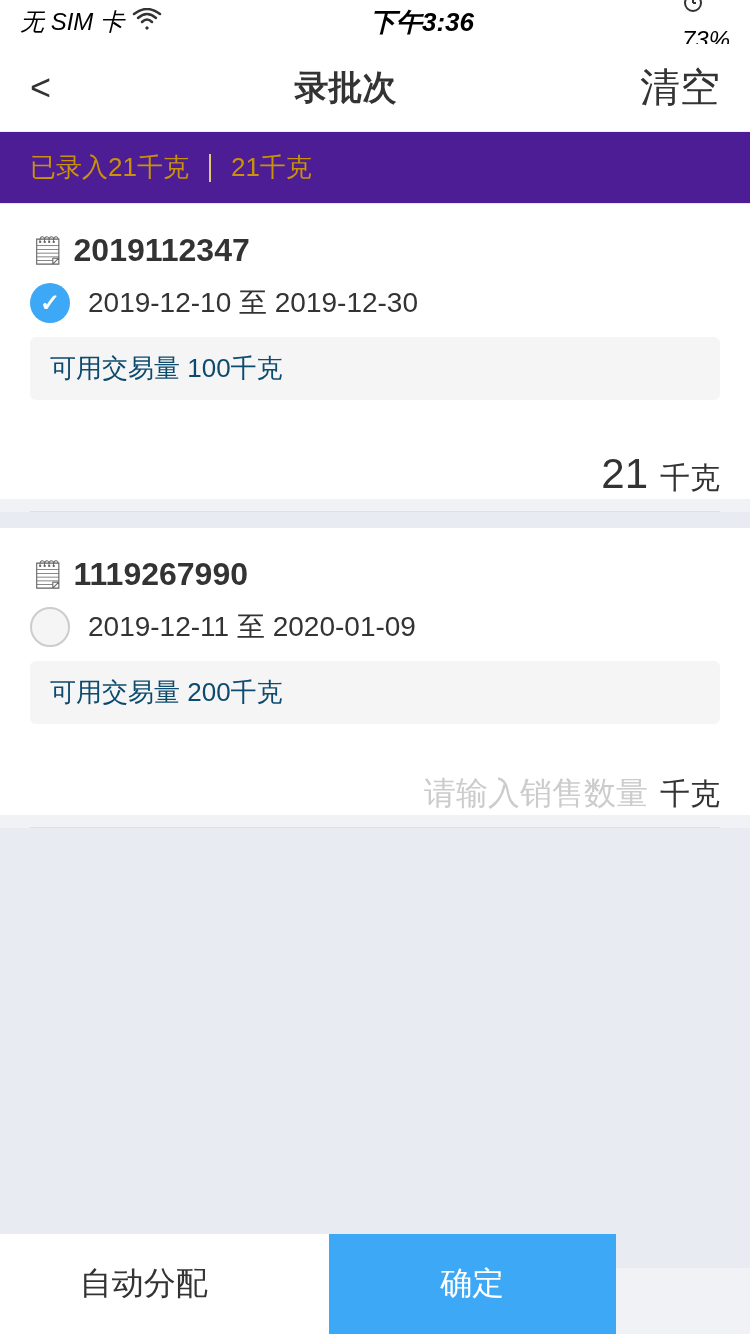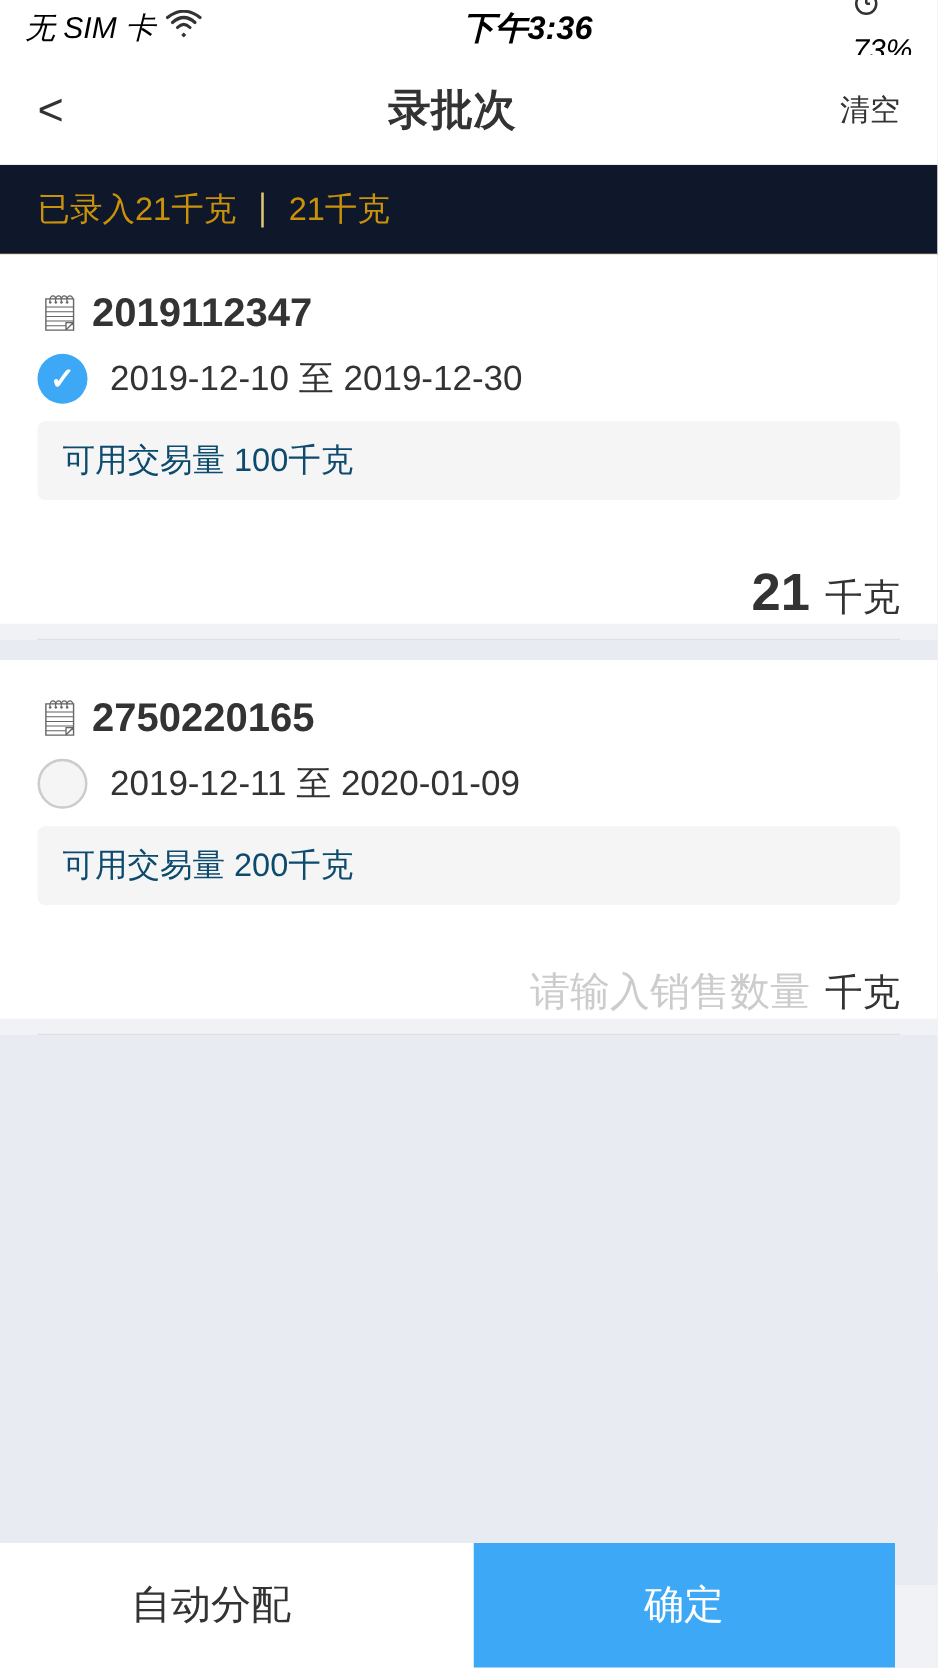--- a/index.html
+++ b/index.html
@@ -58,28 +58,28 @@
       font-size: 36px;
       color: #333;
       cursor: pointer;
     }
     .nav-title {
       font-size: 34px;
       font-weight: 600;
       color: #333;
     }
     .nav-clear {
-      font-size: 24px;
+      font-size: 40px;
       color: #333;
       cursor: pointer;
     }
 
     
     .info-banner {
-      background: #0f172a;
+      background: #4c1d95;
       padding: 18px 30px;
       display: flex;
       align-items: center;
       gap: 20px;
       border-bottom: 1px solid #f0e8cc;
     }
     .info-banner-text {
       font-size: 26px;
       color: #c9920a;
     }
@@ -157,21 +157,21 @@
     .quantity-row {
       display: flex;
       align-items: baseline;
       justify-content: flex-end;
       padding: 14px 30px 0 30px;
       gap: 12px;
       background: #fff;
     }
     .quantity-value {
       font-size: 42px;
-      font-weight: 700;
+      font-weight: 400;
       color: #333;
     }
     .quantity-unit {
       font-size: 30px;
       color: #333;
     }
 
     .divider-line {
       height: 1px;
       background: #e0e0e0;
@@ -221,21 +221,21 @@
       background: #e8ecf2;
       flex: 1;
       min-height: 440px;
     }
 
     
     .bottom-bar {
       position: fixed;
       bottom: 0;
       left: 0;
-      width: 716px;
+      width: 616px;
       height: 100px;
       display: flex;
       background: #fff;
     }
     .btn-auto {
       flex: 1;
       display: flex;
       align-items: center;
       justify-content: center;
       font-size: 32px;
@@ -343,21 +343,21 @@
       <span class="quantity-value">21</span>
       <span class="quantity-unit">千克</span>
     </div>
     <div class="divider-line"></div>
 
     <div class="section-sep"></div>
 
     <div class="card">
       <div class="card-title-row">
         <span class="batch-icon">🗒</span>
-        <span class="batch-id">2750220165</span>
+        <span class="batch-id">1119267990</span>
       </div>
       <div class="date-row">
         <div class="radio-circle"></div>
         <span class="date-text">2019-12-11 至 2020-01-09</span>
       </div>
       <div class="avail-box">可用交易量 200千克</div>
     </div>
     <div class="input-row">
       <input class="qty-input" type="text" placeholder="请输入销售数量" style="">
       <span class="input-unit">千克</span>

